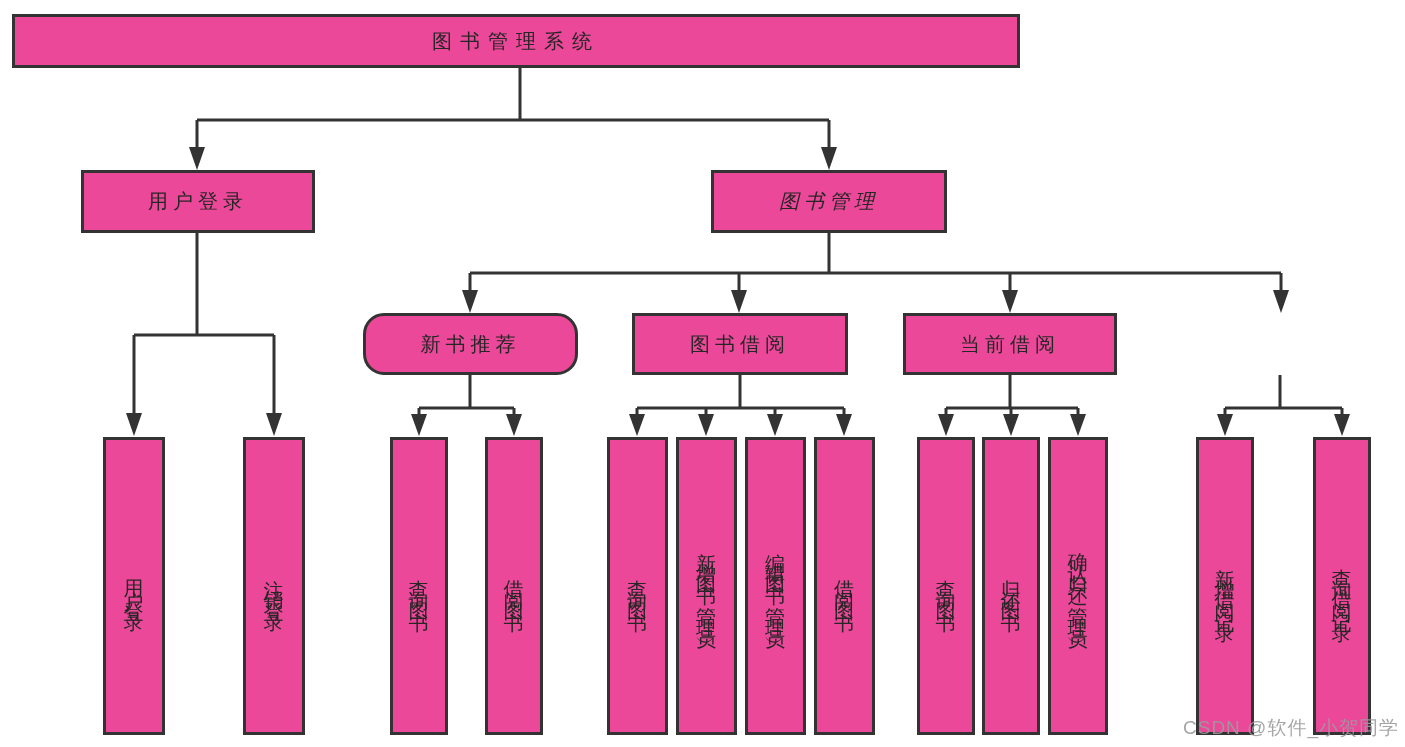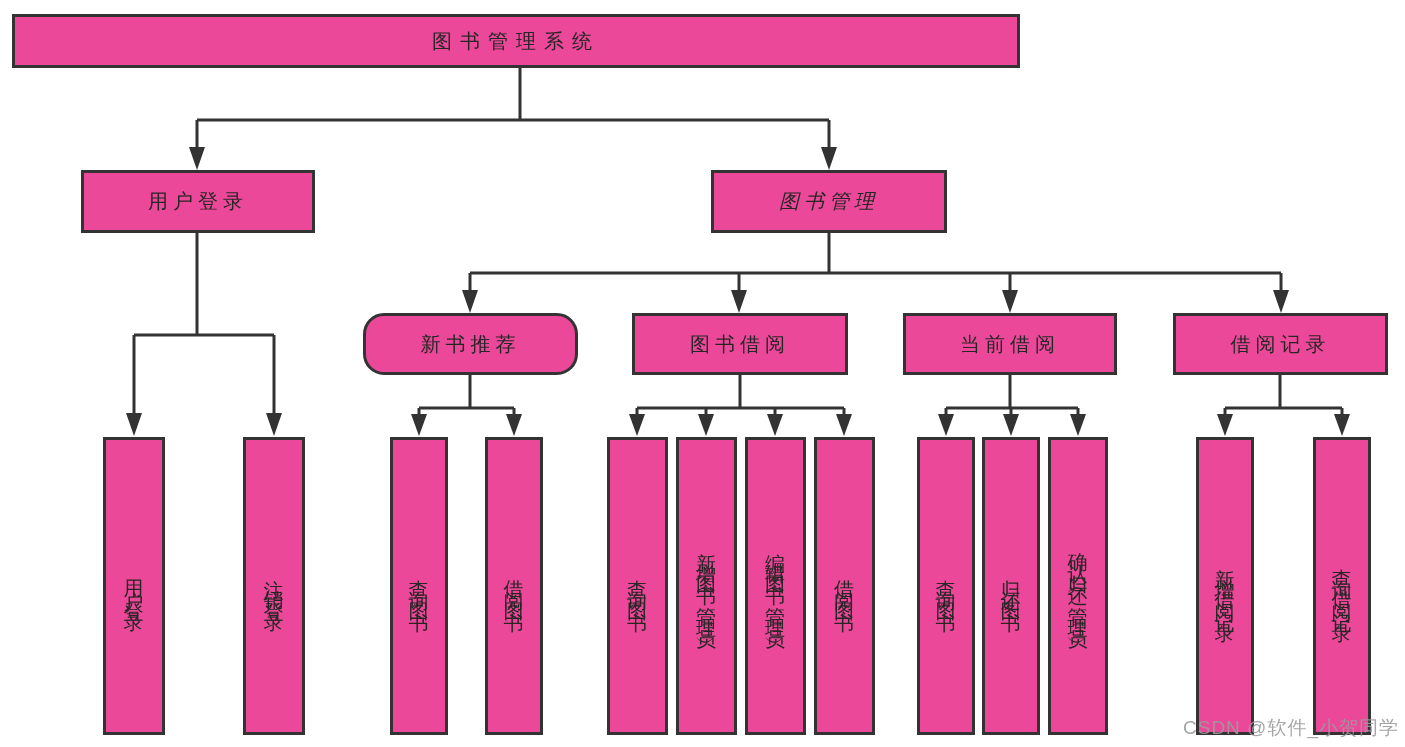--- a/index.html
+++ b/index.html
@@ -126,21 +126,20 @@
   </svg>
 
   <div class="node h-node root-node" style="left:12px; top:14px; width:1008px; height:54px;">图书管理系统</div>
 
   <div class="node h-node" style="left:81px; top:170px; width:234px; height:63px;">用户登录</div>
   <div class="node h-node" style="left:711px; top:170px; width:236px; height:63px;font-style:italic;">图书管理</div>
 
   <div class="node h-node" style="left:363px; top:313px; width:215px; height:62px;border-radius:21px;">新书推荐</div>
   <div class="node h-node" style="left:632px; top:313px; width:216px; height:62px;text-align:center;">图书借阅</div>
   <div class="node h-node" style="left:903px; top:313px; width:214px; height:62px;">当前借阅</div>
-  <div class="node h-node" style="left:1173px; top:313px; width:215px; height:62px;">借阅记录</div>
 
   <div class="node v-node" style="left:103px; top:437px; width:62px; height:298px;">用户登录</div>
   <div class="node v-node" style="left:243px; top:437px; width:62px; height:298px;">注销登录</div>
 
   <div class="node v-node" style="left:390px; top:437px; width:58px; height:298px;">查询图书</div>
   <div class="node v-node" style="left:485px; top:437px; width:58px; height:298px;">借阅图书</div>
 
   <div class="node v-node" style="left:607px; top:437px; width:61px; height:298px;">查询图书</div>
   <div class="node v-node" style="left:676px; top:437px; width:61px; height:298px;">新增图书（管理员）</div>
   <div class="node v-node" style="left:745px; top:437px; width:61px; height:298px;">编辑图书（管理员）</div>

